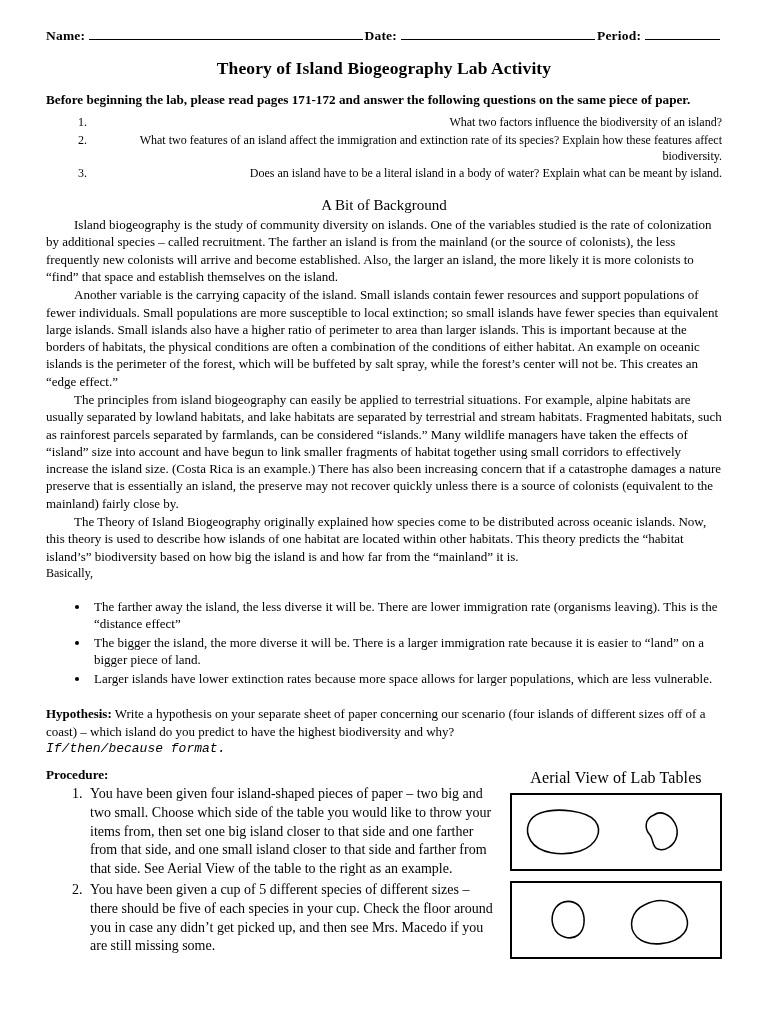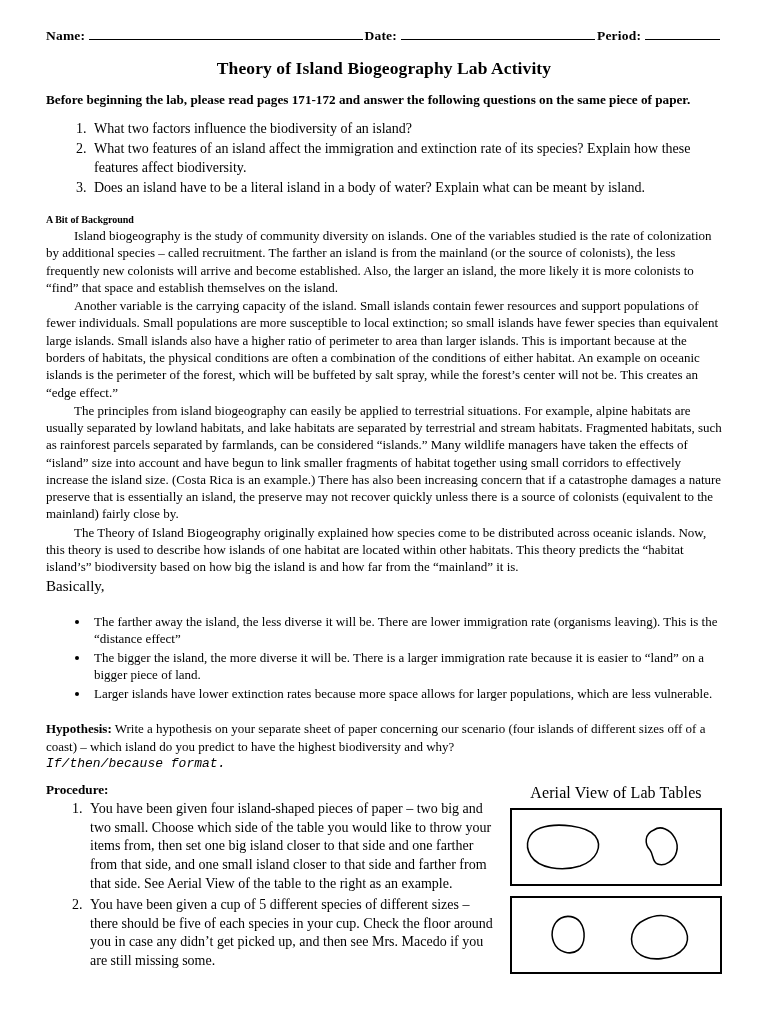--- a/index.html
+++ b/index.html
@@ -52,43 +52,45 @@
   }
 
   
   .intro {
     font-size: 13.2px;
     font-weight: bold;
     line-height: 1.32;
     margin-bottom: 4px;
   }
   ol.q-list {
-    margin: 12px 0 0 0;
+    margin: 6px 0 0 0;
     padding-left: 44px;
-    font-size: 14px;
+    font-size: 12px;
     line-height: 1.35;
+    text-align: right;
   }
   ol.q-list li {
     margin-bottom: 1px;
     padding-left: 4px;
   }
   .section-head {
-    font-size: 10px;
-    font-weight: bold;
+    font-size: 15px;
+    font-weight: normal;
     margin: 16px 0 2px 0;
+    text-align: center;
   }
   p.body {
     font-size: 13px;
     line-height: 1.33;
     margin: 0 0 1px 0;
     text-indent: 28px;
     text-align: left;
   }
   .basically {
-    font-size: 15px;
+    font-size: 12px;
     line-height: 1.33;
     margin: 0;
   }
   ul.bullets {
     margin: 16px 0 0 0;
     padding-left: 44px;
     font-size: 13px;
     line-height: 1.35;
   }
   ul.bullets li {

